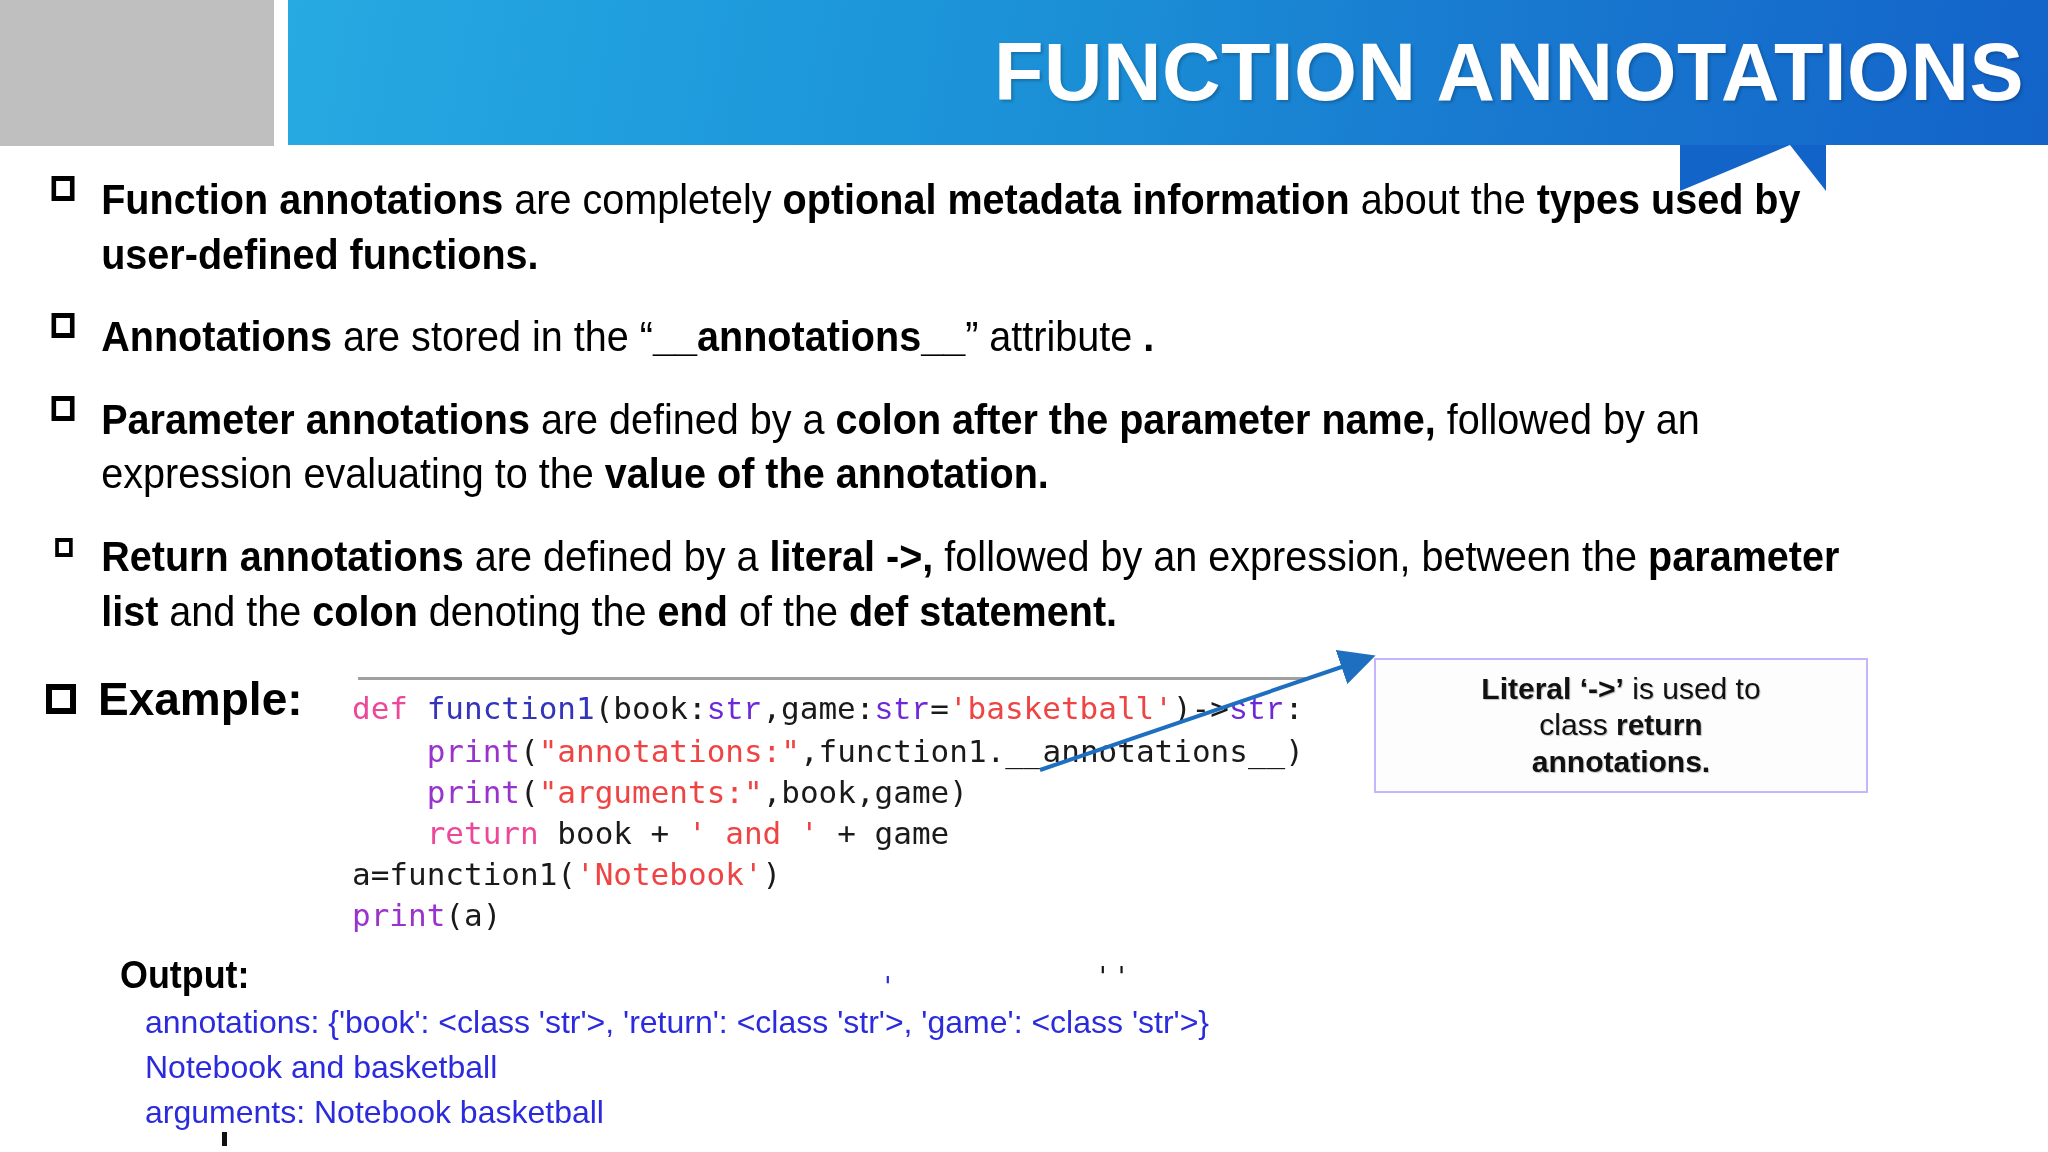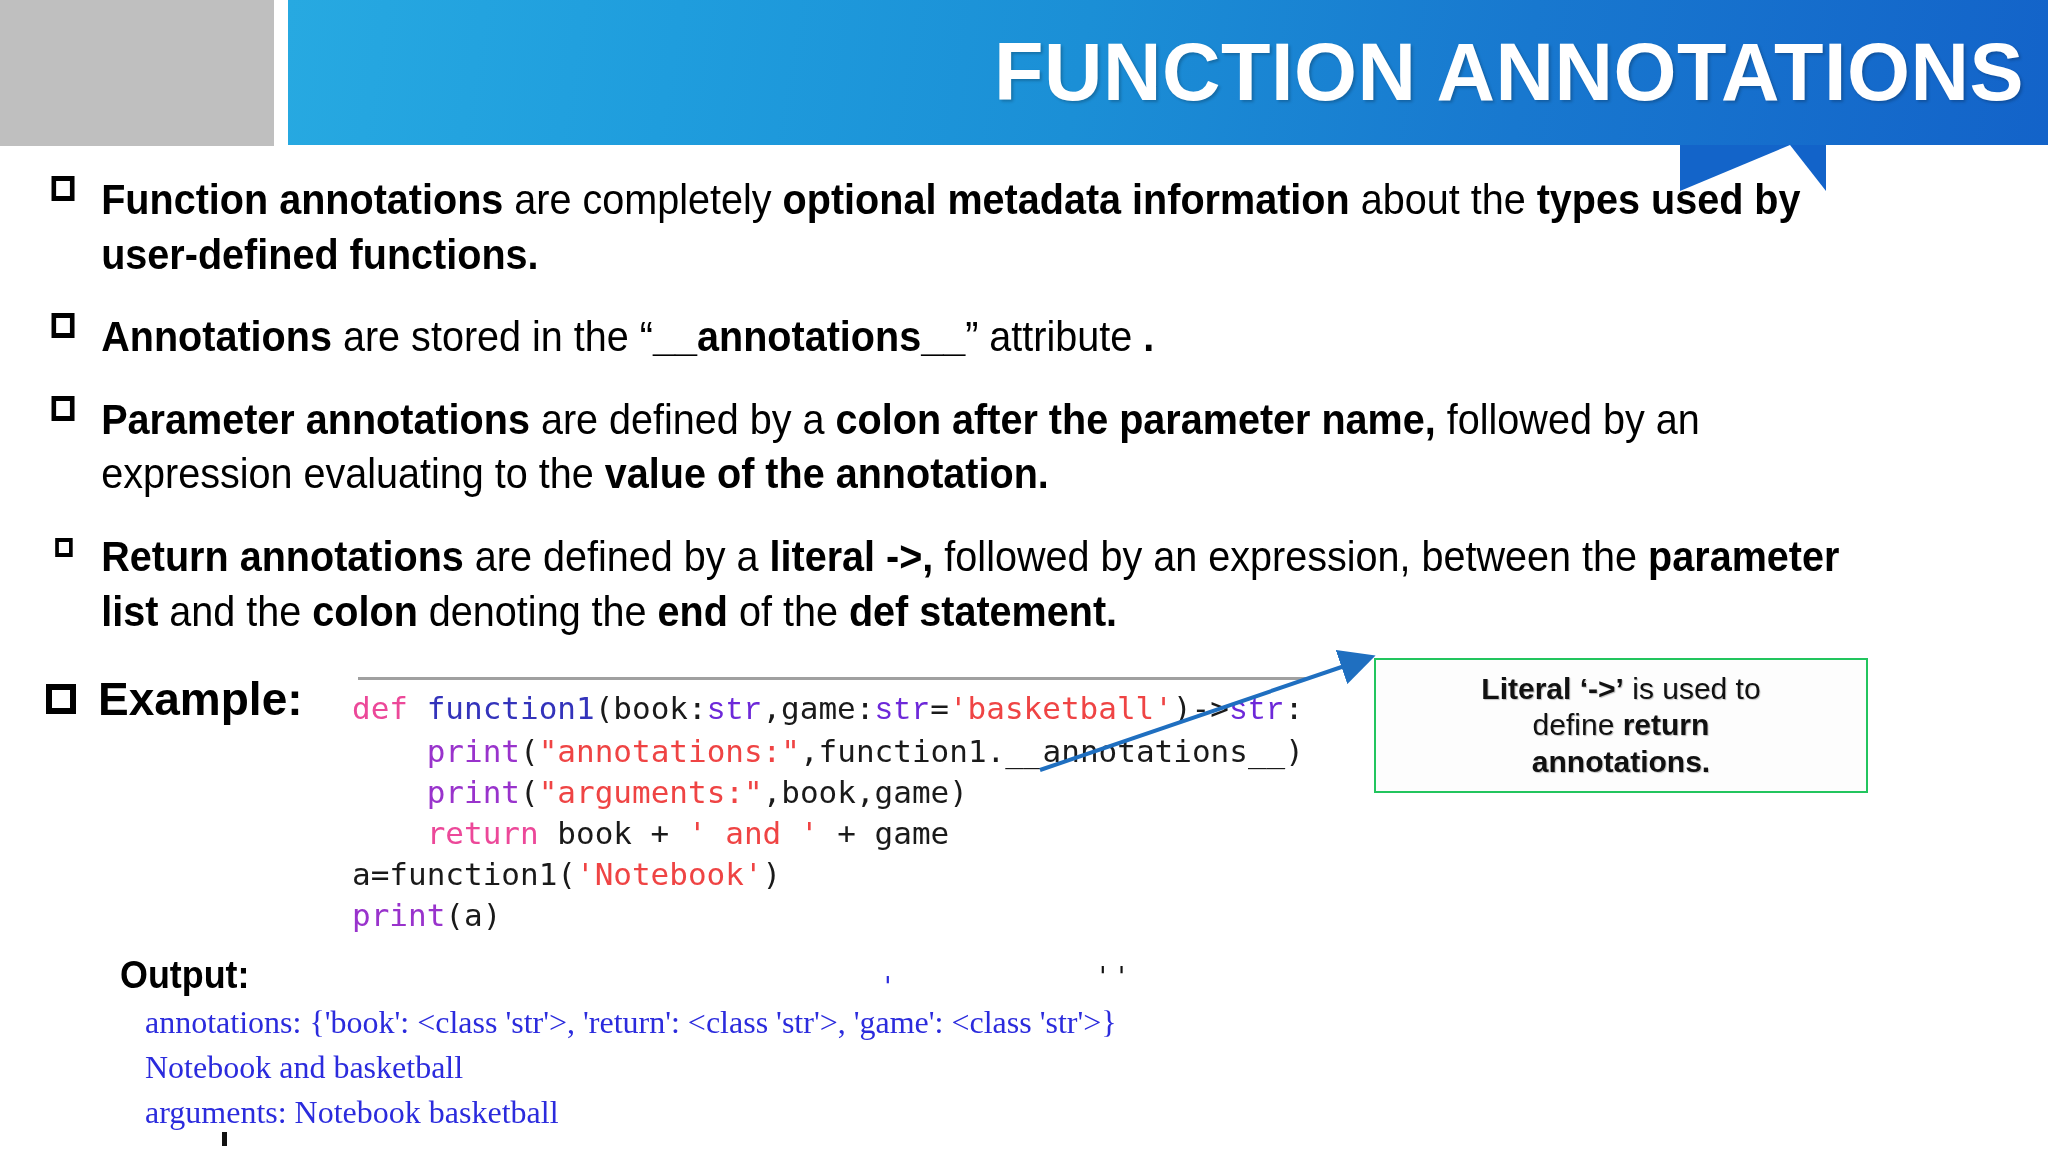--- a/index.html
+++ b/index.html
@@ -113,21 +113,21 @@
 
   
   #arrow-svg{
     position:absolute;left:1150px;top:640px;width:330px;height:130px;
     overflow:visible;
   }
 
   
   #callout{
     position:absolute;left:1374px;top:658px;width:494px;height:135px;
-    border:2px solid #22c55e;
+    border:2px solid #c4b5fd;
     background:#fdfdfd;
     box-sizing:border-box;
     display:flex;flex-direction:column;
     align-items:center;justify-content:center;
     font-family:"Liberation Sans", sans-serif;
     font-size:30px;
     line-height:1.22;
     color:#111;
     text-align:center;
     text-shadow:1px 1px 1px rgba(0,0,0,0.25);
@@ -136,21 +136,21 @@
 
   
   #output-label{
     position:absolute;left:120px;top:953px;
     font-family:"Liberation Sans", sans-serif;
     font-size:39px;font-weight:bold;color:#000;
     transform:scaleX(0.92);transform-origin:left top;
   }
   #output-lines{
     position:absolute;left:145px;top:1000px;
-    font-family:Liberation Serif, serif;
+    font-family:Liberation Sans, sans-serif;
     font-size:32px;
     line-height:45px;
     color:#2b2bdd;
     white-space:pre;
   }
   #stray-mark{
     position:absolute;left:222px;top:1132px;width:5px;height:14px;background:#111;
   }
   #stray-apos{
     position:absolute;left:880px;top:972px;
@@ -193,21 +193,21 @@
   <defs>
     <marker id="ah" markerWidth="9" markerHeight="9" refX="7" refY="4.5" orient="auto">
       <path d="M0,0 L9,4.5 L0,9 z" fill="#1f6fc0"></path>
     </marker>
   </defs>
   <line x1="-110" y1="130" x2="218" y2="18" stroke="#1f6fc0" stroke-width="4" marker-end="url(#ah)"></line>
 </svg>
 
 <div id="callout">
     <div class="cl-line"><span style="font-weight: bold;">Literal ‘-&gt;’</span><span style="font-weight: normal;"> is used to</span></div>
-    <div class="cl-line"><span style="font-weight: normal;">define </span><span style="font-weight: bold;">return</span></div>
+    <div class="cl-line"><span style="font-weight: normal;">class </span><span style="font-weight: bold;">return</span></div>
     <div class="cl-line"><span style="font-weight: bold;">annotations.</span></div>
   </div>
 
 <div id="output-label">Output:</div>
 <div id="output-lines"><div>annotations: {'book': &lt;class 'str'&gt;, 'return': &lt;class 'str'&gt;, 'game': &lt;class 'str'&gt;}</div><div>Notebook and basketball</div><div>arguments: Notebook basketball</div></div>
 <div id="stray-apos">'</div>
 <div id="stray-marks2">''</div>
 <div id="stray-mark"></div>
 
 </body></html>

